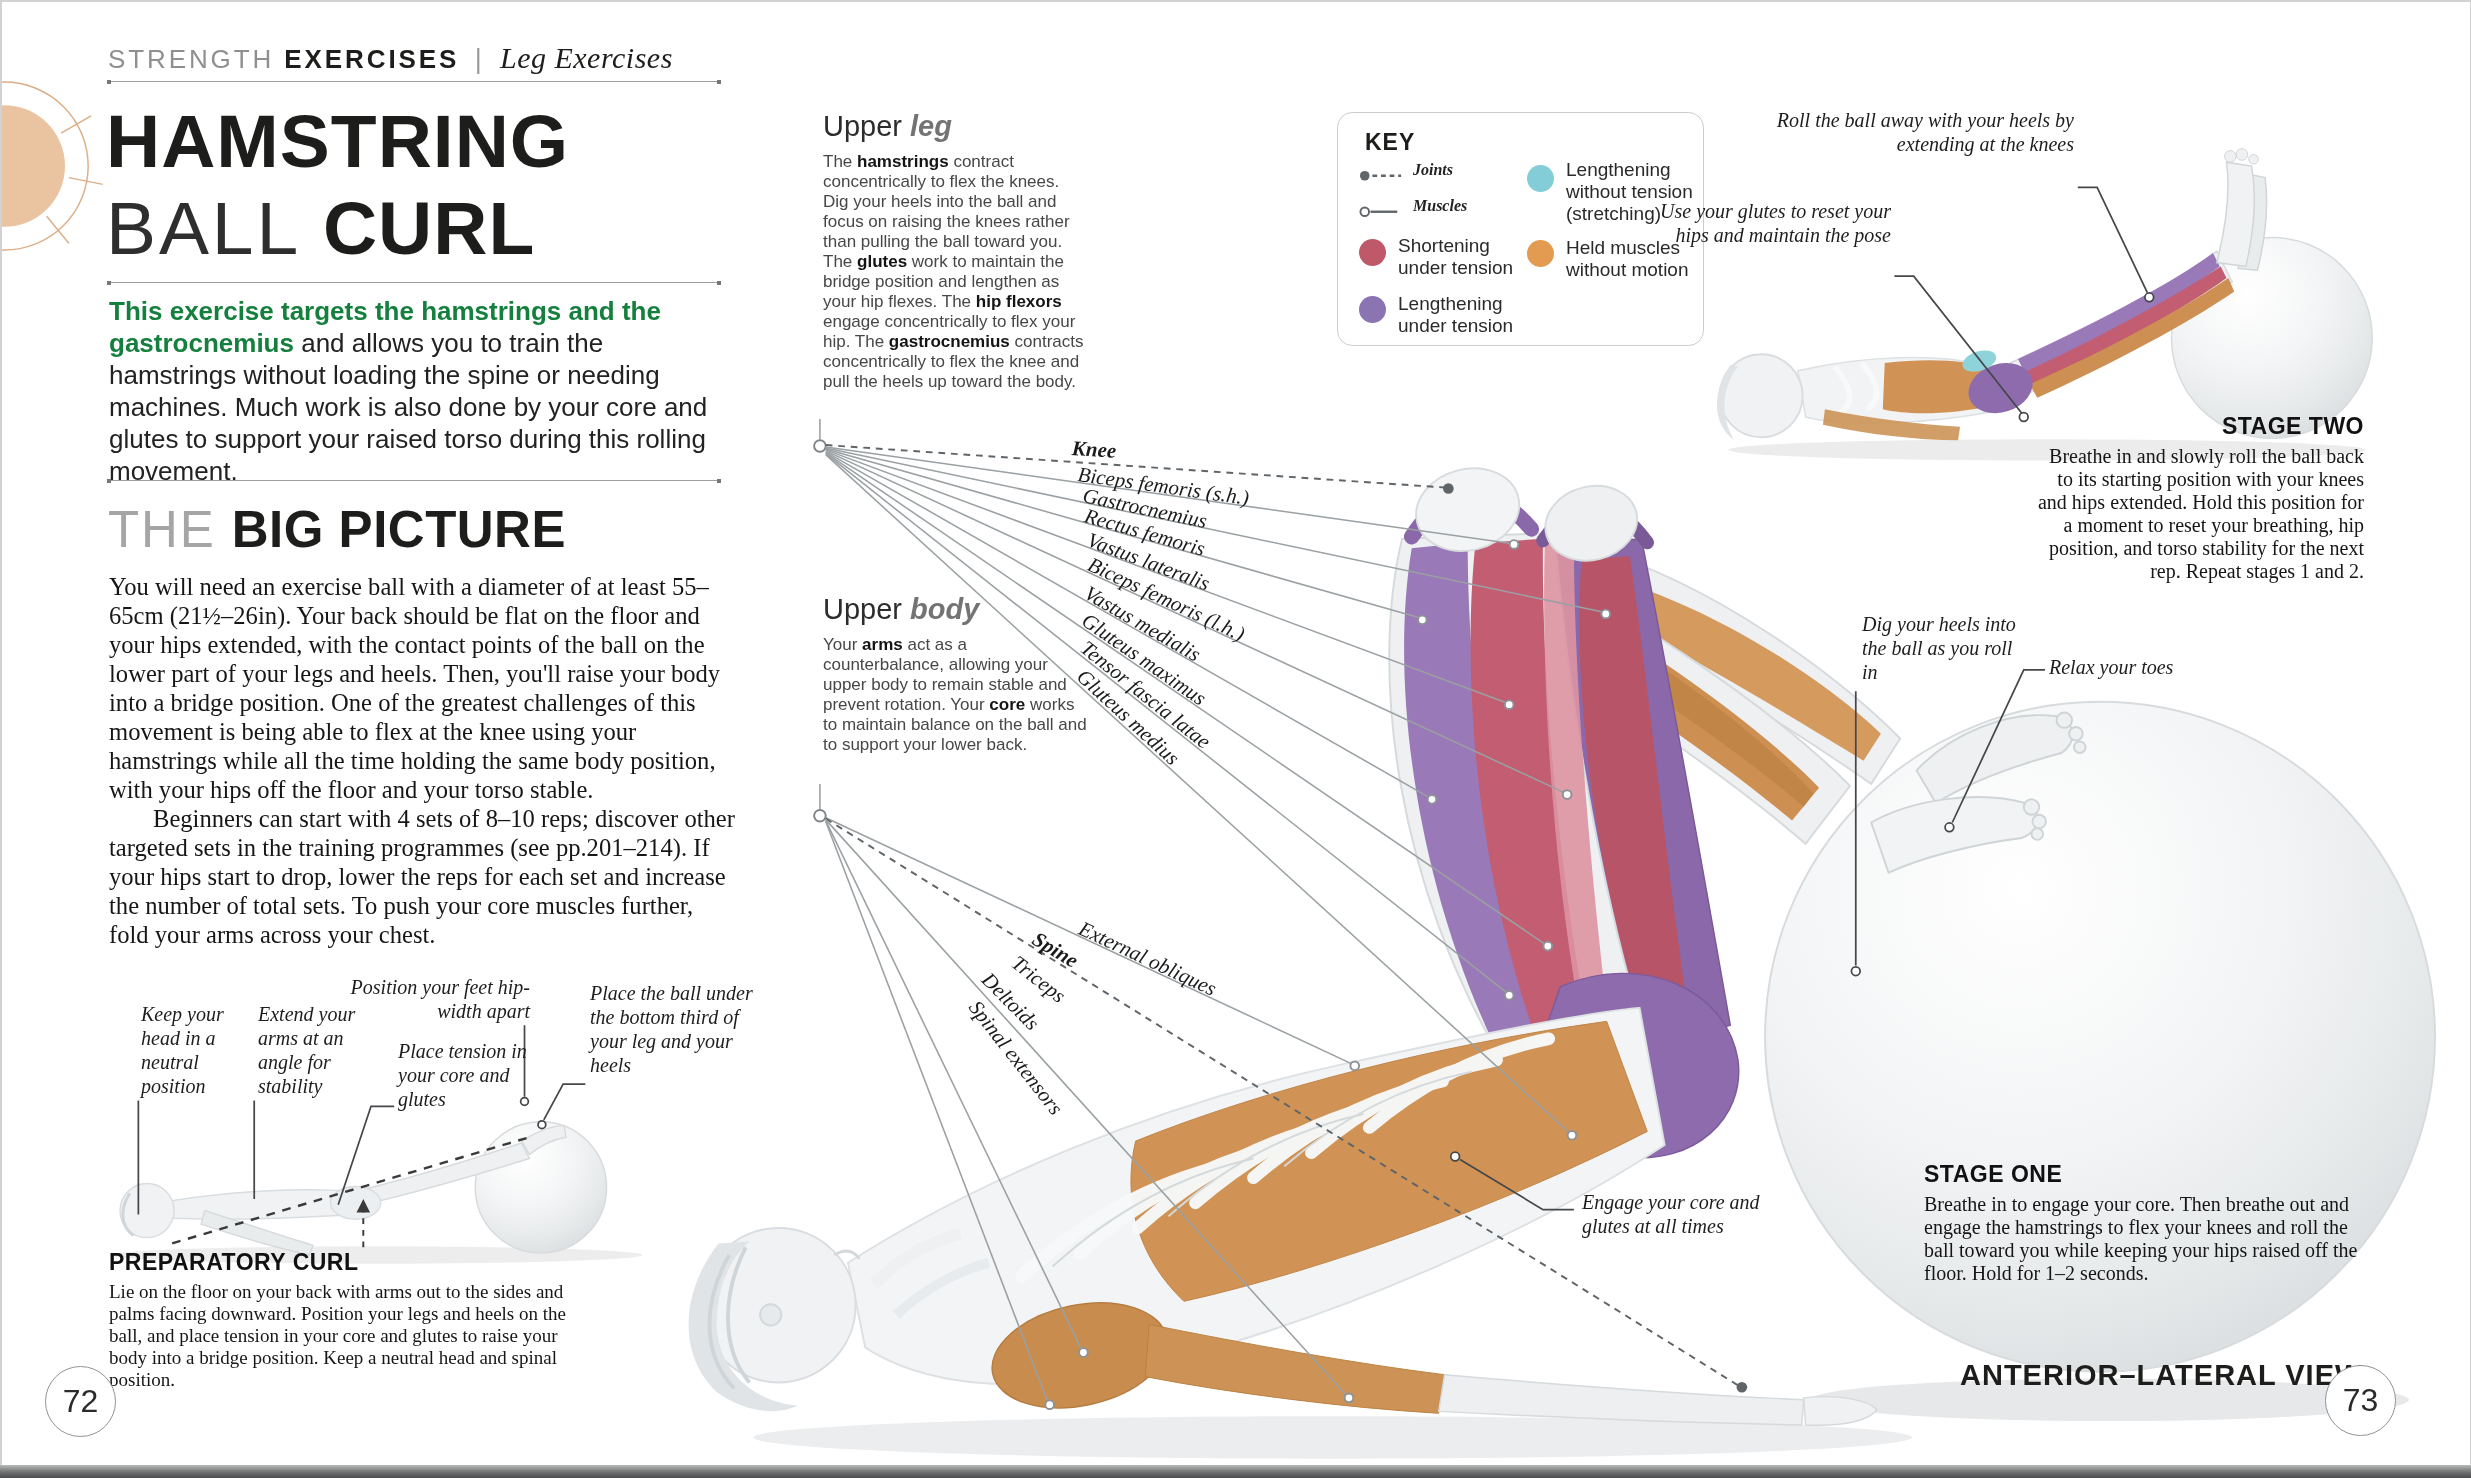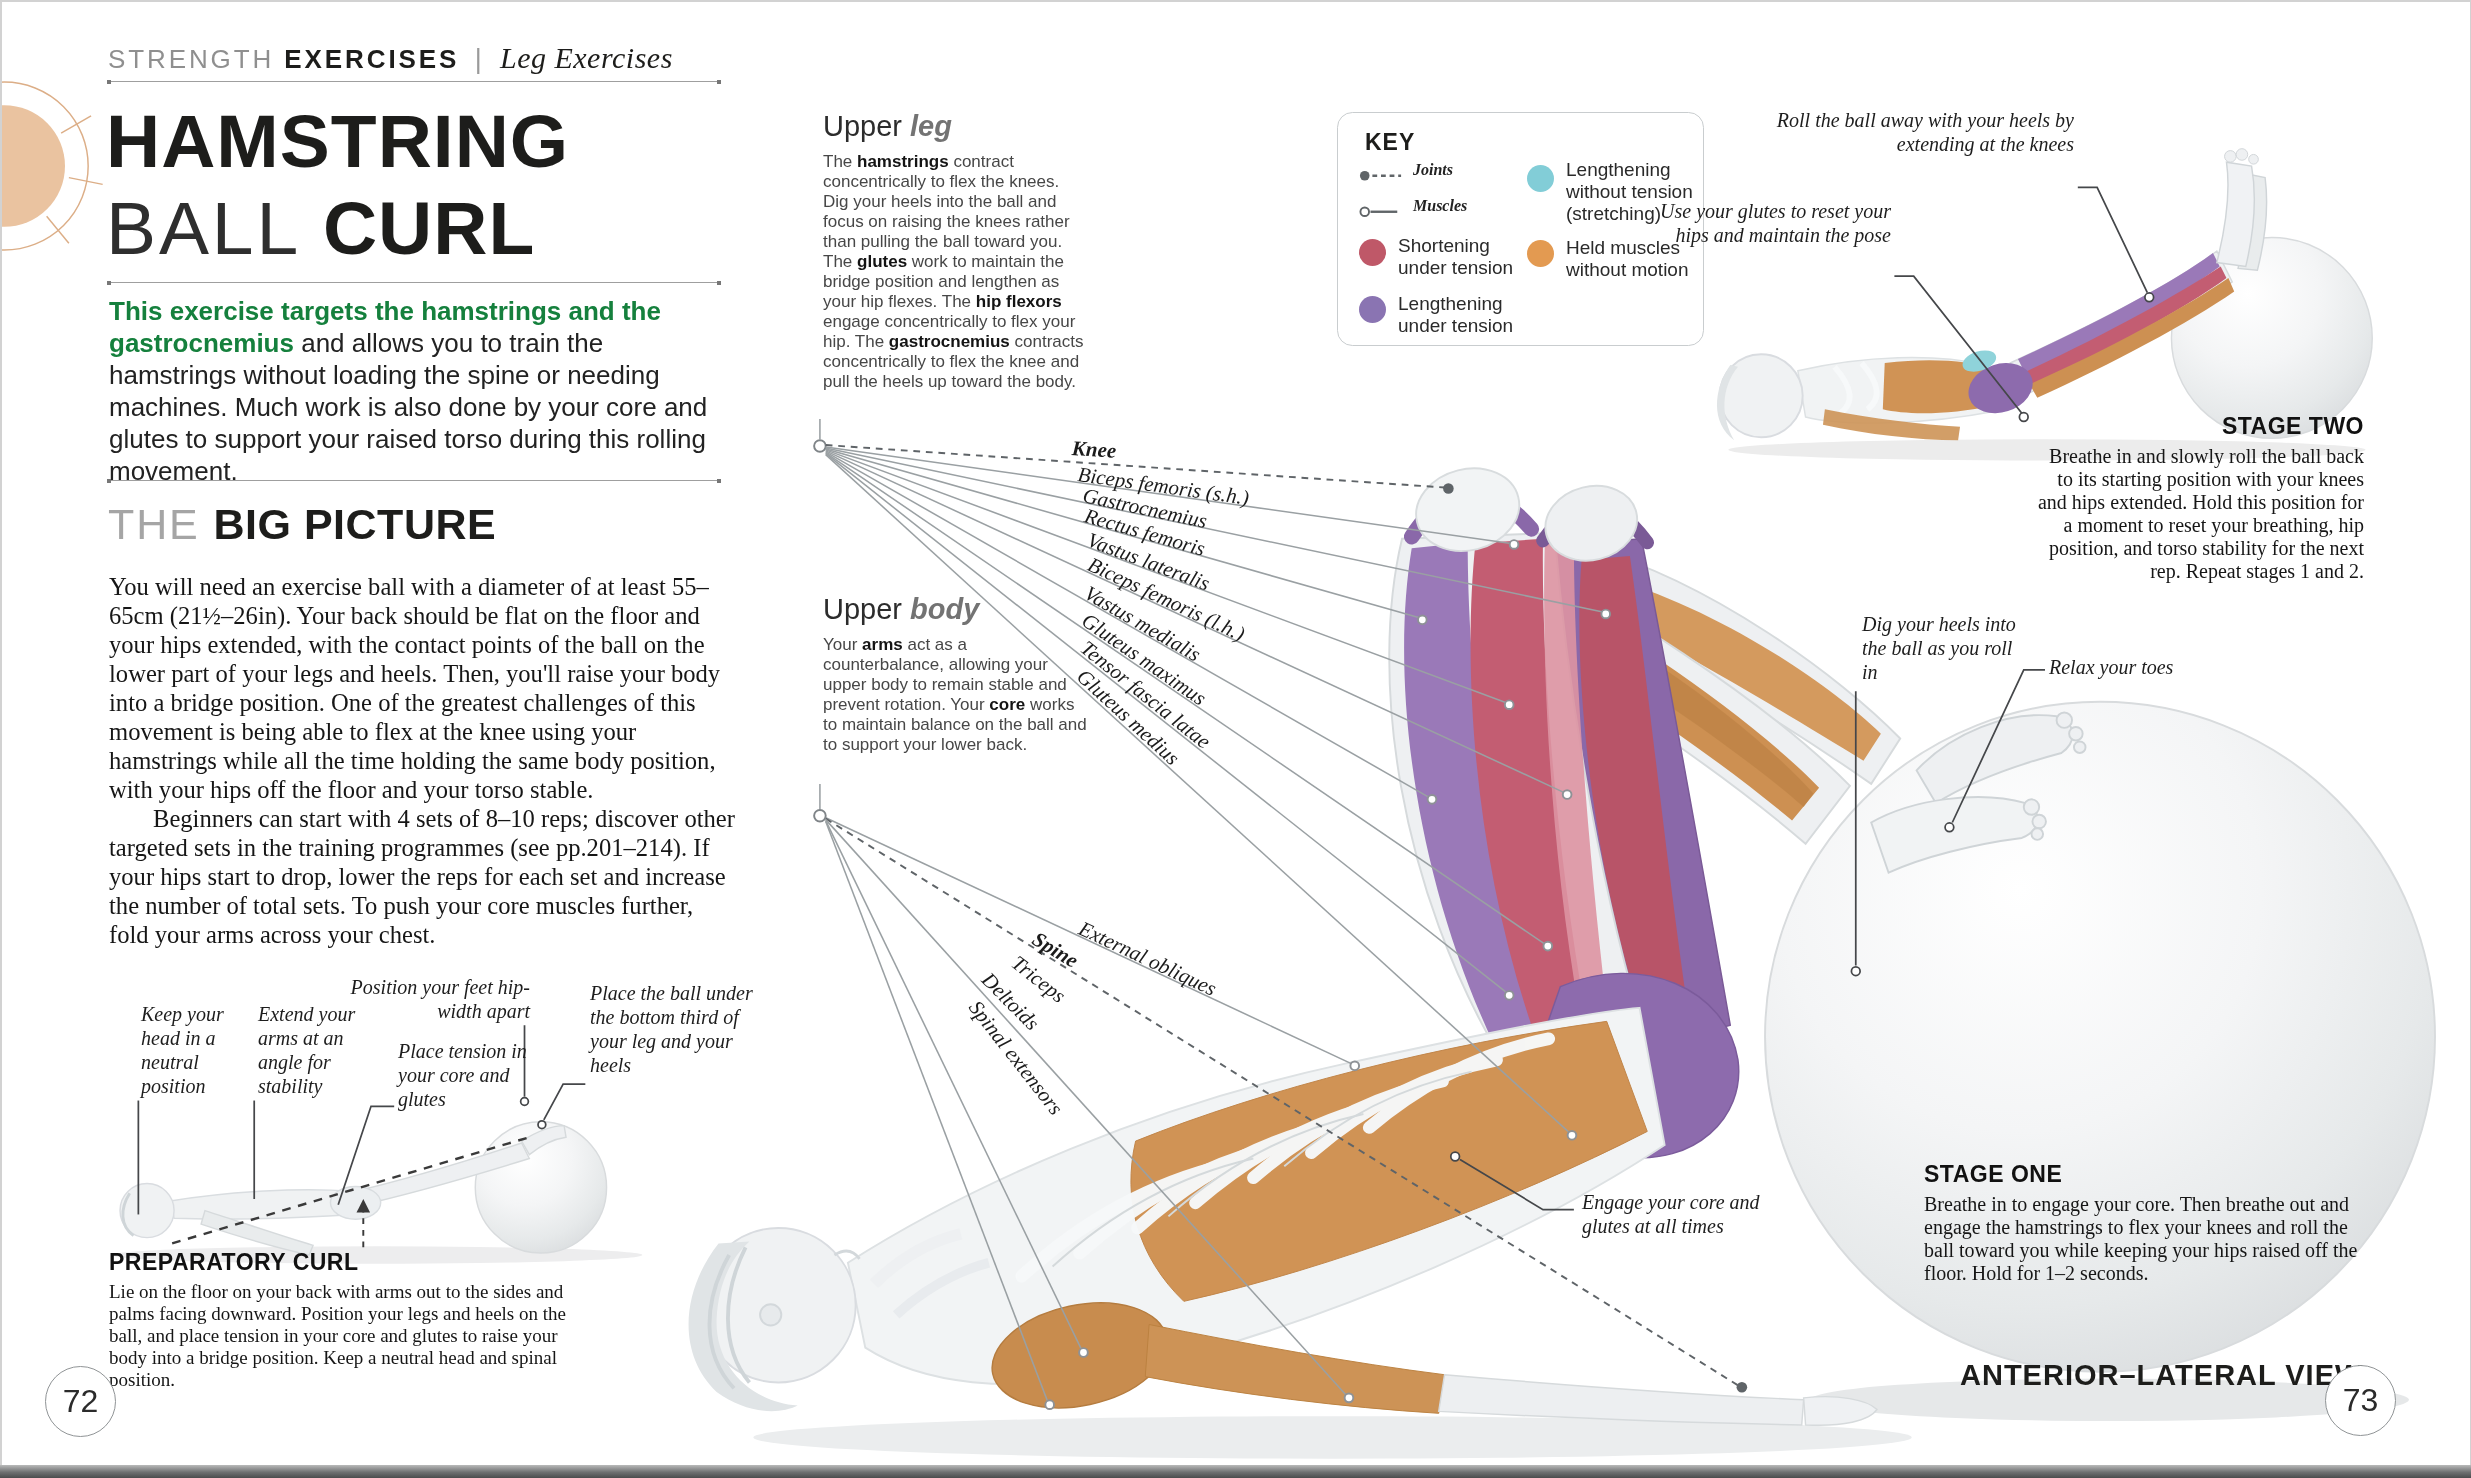--- a/index.html
+++ b/index.html
@@ -26,21 +26,21 @@
   .rule { height:1px; background:#9f9f9f; }
   .rule::before, .rule::after { content:""; position:absolute; top:-1px; width:3.9px; height:3.9px; background:#777; }
   .rule::before { left:-1.9px; } .rule::after { right:-1.9px; }
 
   .title { left:106px; top:98px; font-size:75px; line-height:87px; font-weight:700; letter-spacing:1px; }
   .title .t-light { font-weight:400; letter-spacing:2.9px; color:#2e2e2e; }
 
   .intro { left:109px; top:295px; width:602px; font-size:26px; line-height:32px; color:#222; }
   .intro b { color:#15803d; }
 
-  .bp-head { left:108px; top:500px; font-size:43px; font-weight:700; letter-spacing:0.5px; }
+  .bp-head { left:108px; top:500px; font-size:51px; font-weight:700; letter-spacing:0.5px; }
   .bp-head .t-light { color:#a5a5a5; font-weight:400; letter-spacing:1.9px; }
   .bp-body { left:109px; top:572px; width:626px; font-family:"Liberation Serif", serif;
              font-size:24.6px; line-height:29px; color:#161616; }
   .bp-body p + p { text-indent:44px; }
 
   .note-block { width:266px; }
   .nb-head { font-size:29px; font-weight:400; color:#2c2c2c; margin-bottom:8.7px; }
   .nb-head b { font-weight:700; color:#737373;font-style:italic; }
   .nb-body { font-size:17px; line-height:20px; color:#474747; }
   .nb-body b { color:#141414; }

